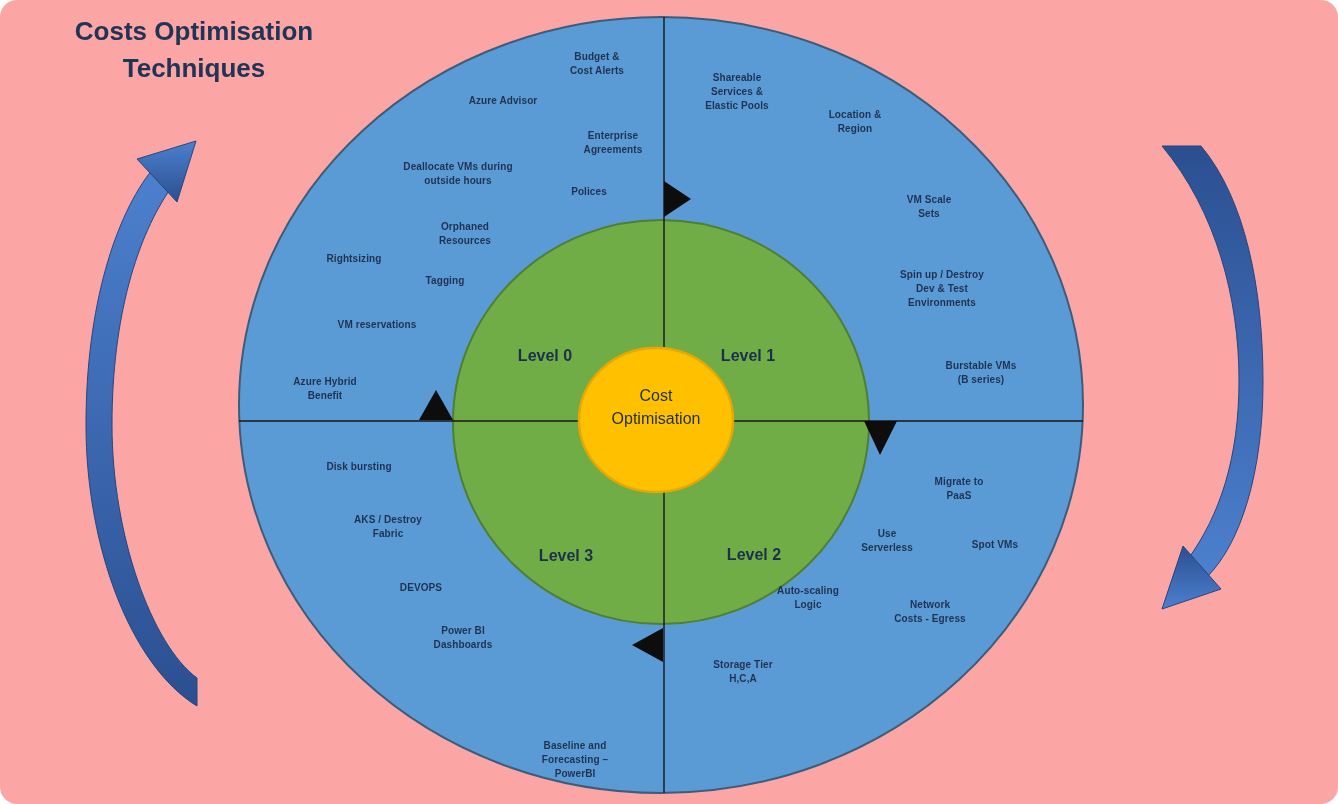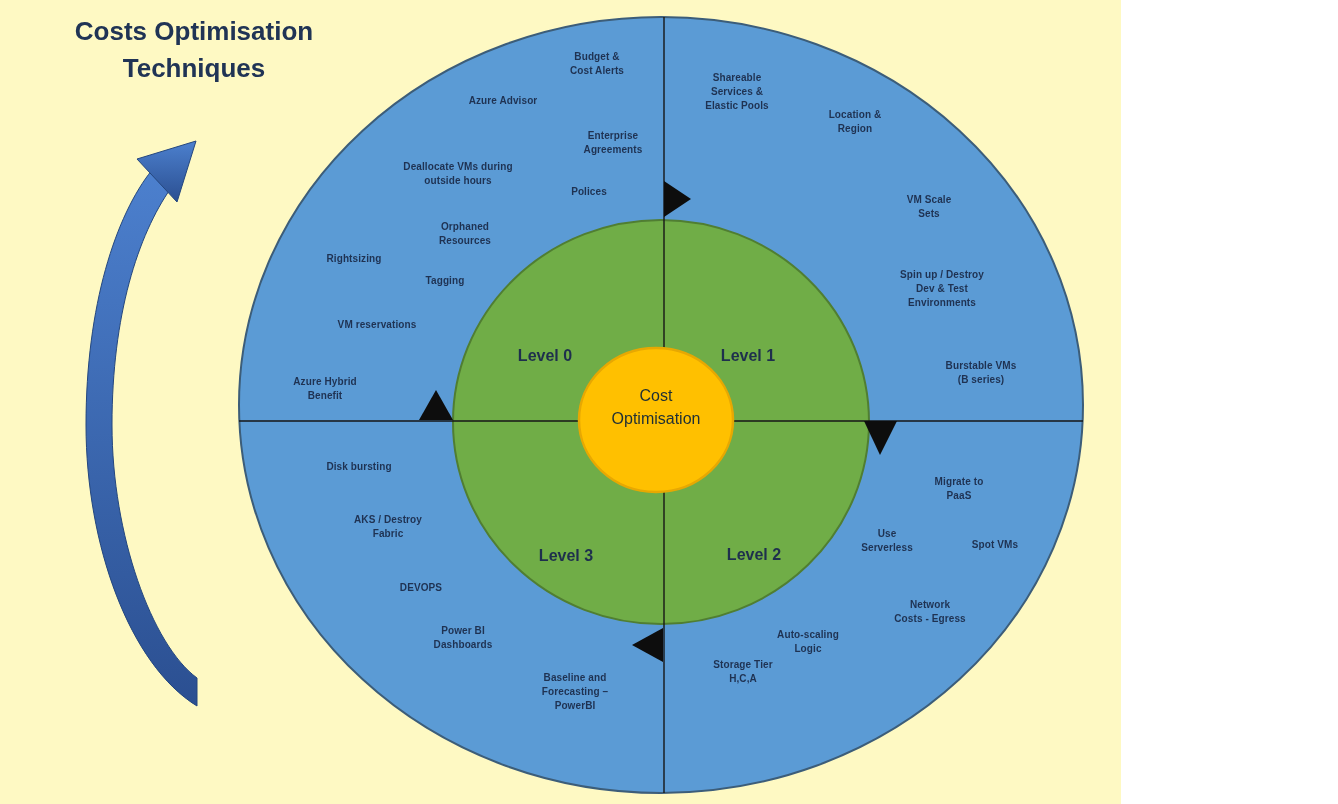--- a/index.html
+++ b/index.html
@@ -1,17 +1,17 @@
 <!DOCTYPE html>
 <html><head>
 <meta charset="utf-8">
 <style>
   html,body{margin:0;padding:0;background:#ffffff;}
-  #stage{position:relative;width:1121px;height:804px;background:#fef9c3;overflow:hidden;
-         font-family:"Liberation Sans",sans-serif;}
+  #stage{position:relative;width:1338px;height:804px;background:#fca5a5;overflow:hidden;
+         font-family:"Liberation Sans",sans-serif;border-radius:17px;}
   #shapes{position:absolute;left:0;top:0;width:1338px;height:804px;}
   .lbl{position:absolute;transform:translate(-50%,-50%);white-space:pre-line;text-align:center;
        font-weight:700;font-size:10px;line-height:1.42;color:#1f3252;letter-spacing:.1px;}
   .level-lbl{position:absolute;transform:translate(-50%,-50%);white-space:pre-line;
        font-weight:700;font-size:16px;line-height:1.4;color:#1e2f4d;margin-top:40px;}
   .core-lbl{position:absolute;transform:translate(-50%,-50%);white-space:pre-line;text-align:center;
        font-weight:400;font-size:16px;line-height:1.42;color:#1e2f35;}
   .title{position:absolute;left:194px;top:50px;transform:translate(-50%,-50%);white-space:pre-line;
        text-align:center;font-weight:700;font-size:26px;line-height:1.42;color:#203455;}
 </style>
@@ -99,28 +99,28 @@
   <div class="lbl" style="left:981px;top:373px">Burstable VMs
 (B series)</div>
 
   <div class="lbl" style="left:959px;top:489px">Migrate to
 PaaS</div>
   <div class="lbl" style="left:887px;top:541px">Use
 Serverless</div>
   <div class="lbl" style="left:995px;top:545px">Spot VMs</div>
   <div class="lbl" style="left:930px;top:612px">Network
 Costs - Egress</div>
-  <div class="lbl" style="left:808px;top:642px">Auto-scaling
+  <div class="lbl" style="left:808px;top:598px">Auto-scaling
 Logic</div>
   <div class="lbl" style="left:743px;top:672px">Storage Tier
 H,C,A</div>
 
   <div class="lbl" style="left:359px;top:467px">Disk bursting</div>
   <div class="lbl" style="left:388px;top:527px">AKS / Destroy
 Fabric</div>
   <div class="lbl" style="left:421px;top:588px">DEVOPS</div>
   <div class="lbl" style="left:463px;top:638px">Power BI
 Dashboards</div>
-  <div class="lbl" style="left:575px;top:692px">Baseline and
+  <div class="lbl" style="left:575px;top:760px">Baseline and
 Forecasting –
 PowerBI</div>
 
 </div>
 
 </body></html>

